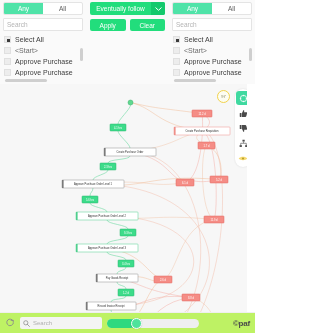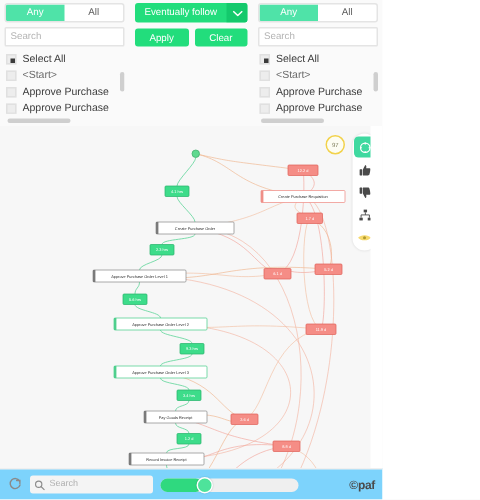--- a/index.html
+++ b/index.html
@@ -213,21 +213,21 @@
     font-size: 4px;
     color: #7a7a56;
     cursor: pointer;
   }
 
   
   #bottom {
     position: absolute;
     left: 0; bottom: 0;
     width: 255px; height: 21px;
-    background: #7dd3fc;
+    background: #bef264;
     border-top: 1px solid #efefef;
     display: flex; align-items: center;
     padding: 0 5px;
     gap: 5px;
   }
   #b-search {
     width: 82px; height: 12px;
     background: #f4f4f4;
     border-radius: 2px;
     display: flex; align-items: center;

